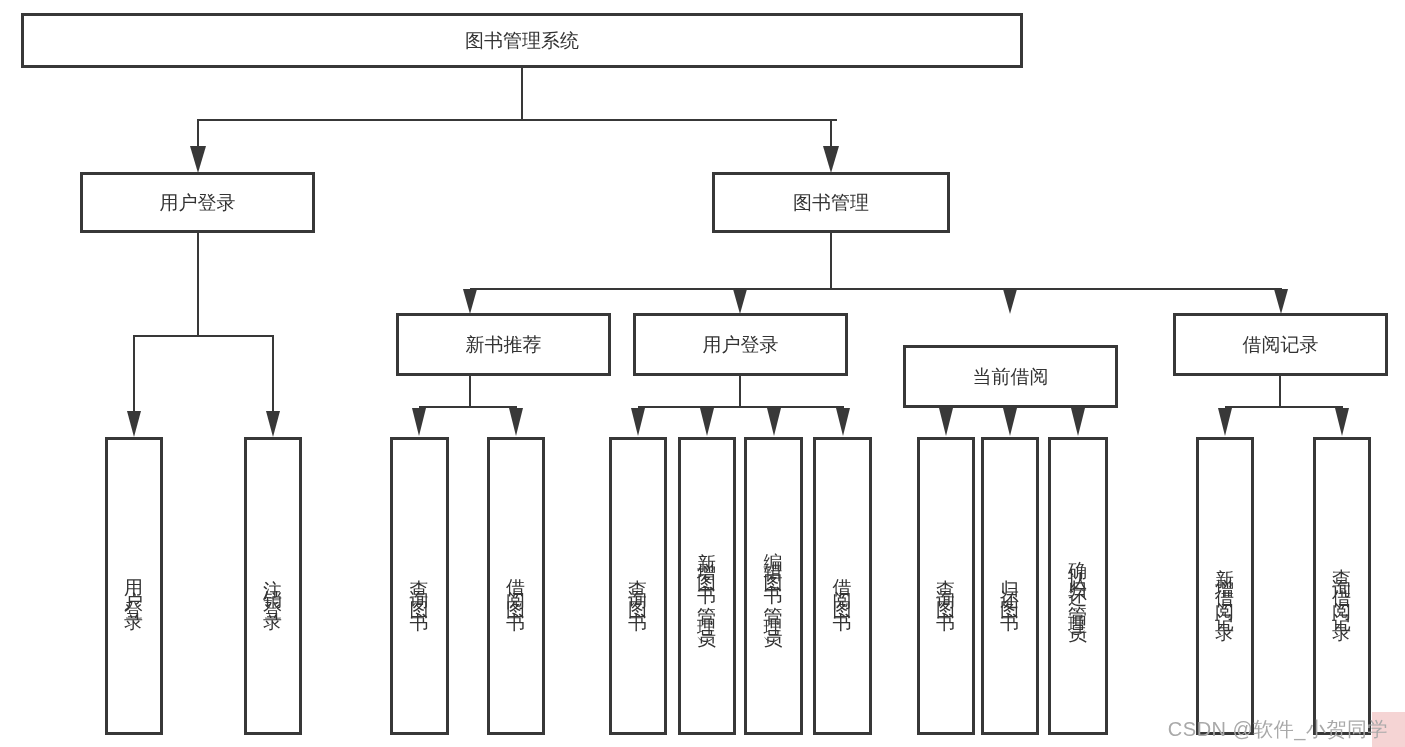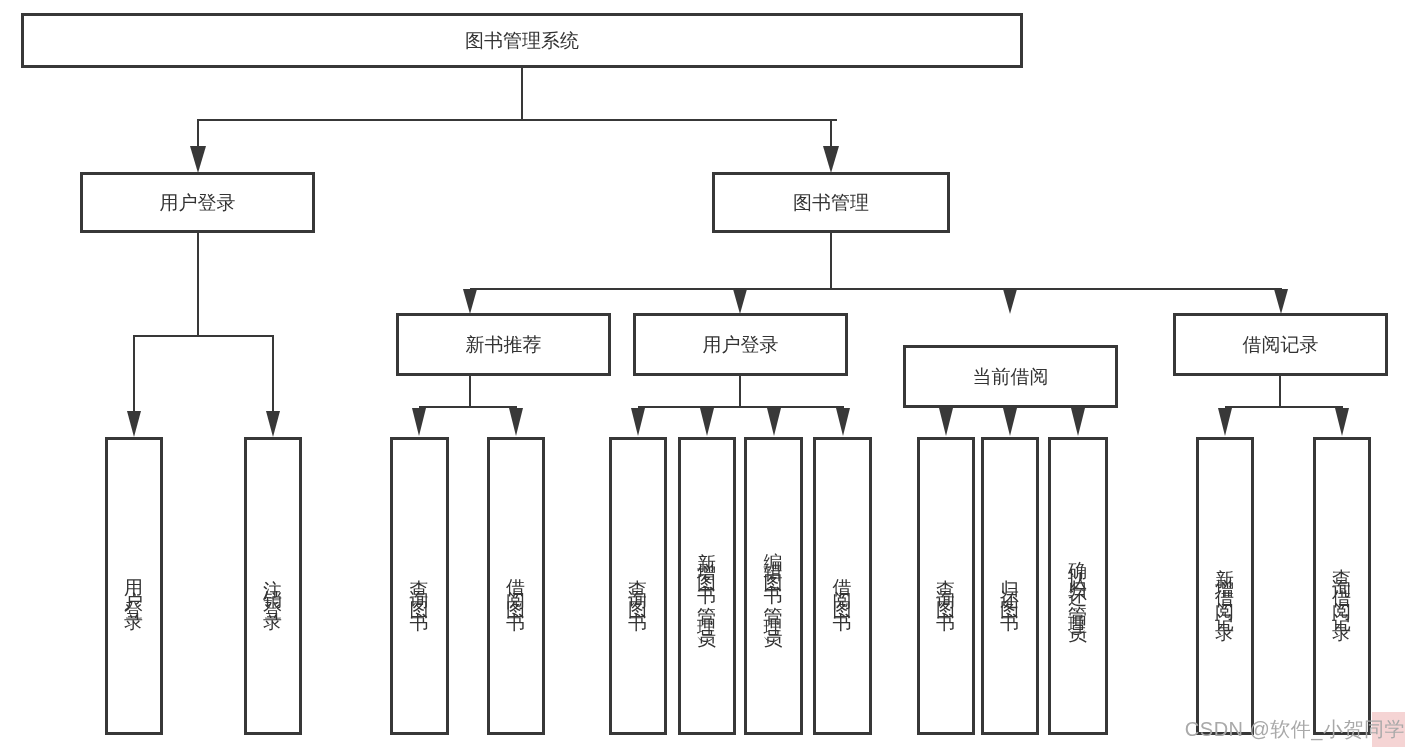--- a/index.html
+++ b/index.html
@@ -20,21 +20,21 @@
   .vline{position:absolute;width:2px;background:#383838;}
   .arrow{
     position:absolute;width:0;height:0;
     border-left:7px solid transparent;border-right:7px solid transparent;
     border-top:26px solid #383838;
   }
   .arrow.big{border-left-width:8px;border-right-width:8px;border-top-width:27px;}
   .arrow.short{border-top-width:25px;}
   .arrow.mid{border-top-width:28px;}
   #watermark{
-    position:absolute;top:716px;right:0;font-size:20px;color:#a9a9a9;
+    position:absolute;top:716px;right:17px;font-size:20px;color:#a9a9a9;
     letter-spacing:0.5px;white-space:nowrap;margin-left:25px;
   }
   #wm-highlight{
     position:absolute;left:1372px;top:712px;width:33px;height:35px;
     background:#f2c6c6;opacity:0.75;
   }
 </style>
 </head>
 <body>
 

